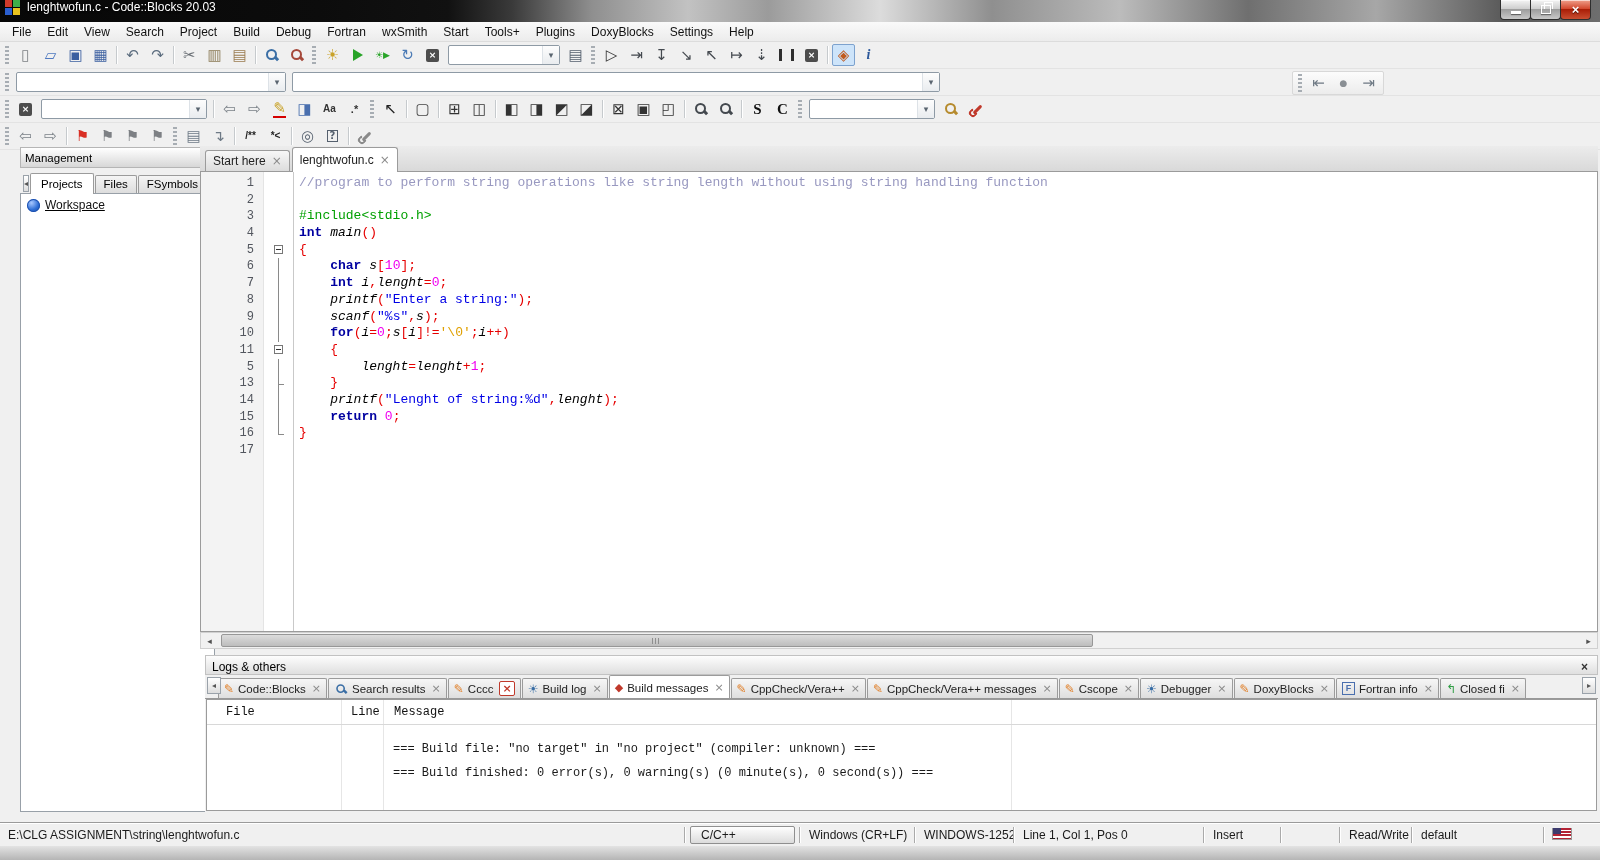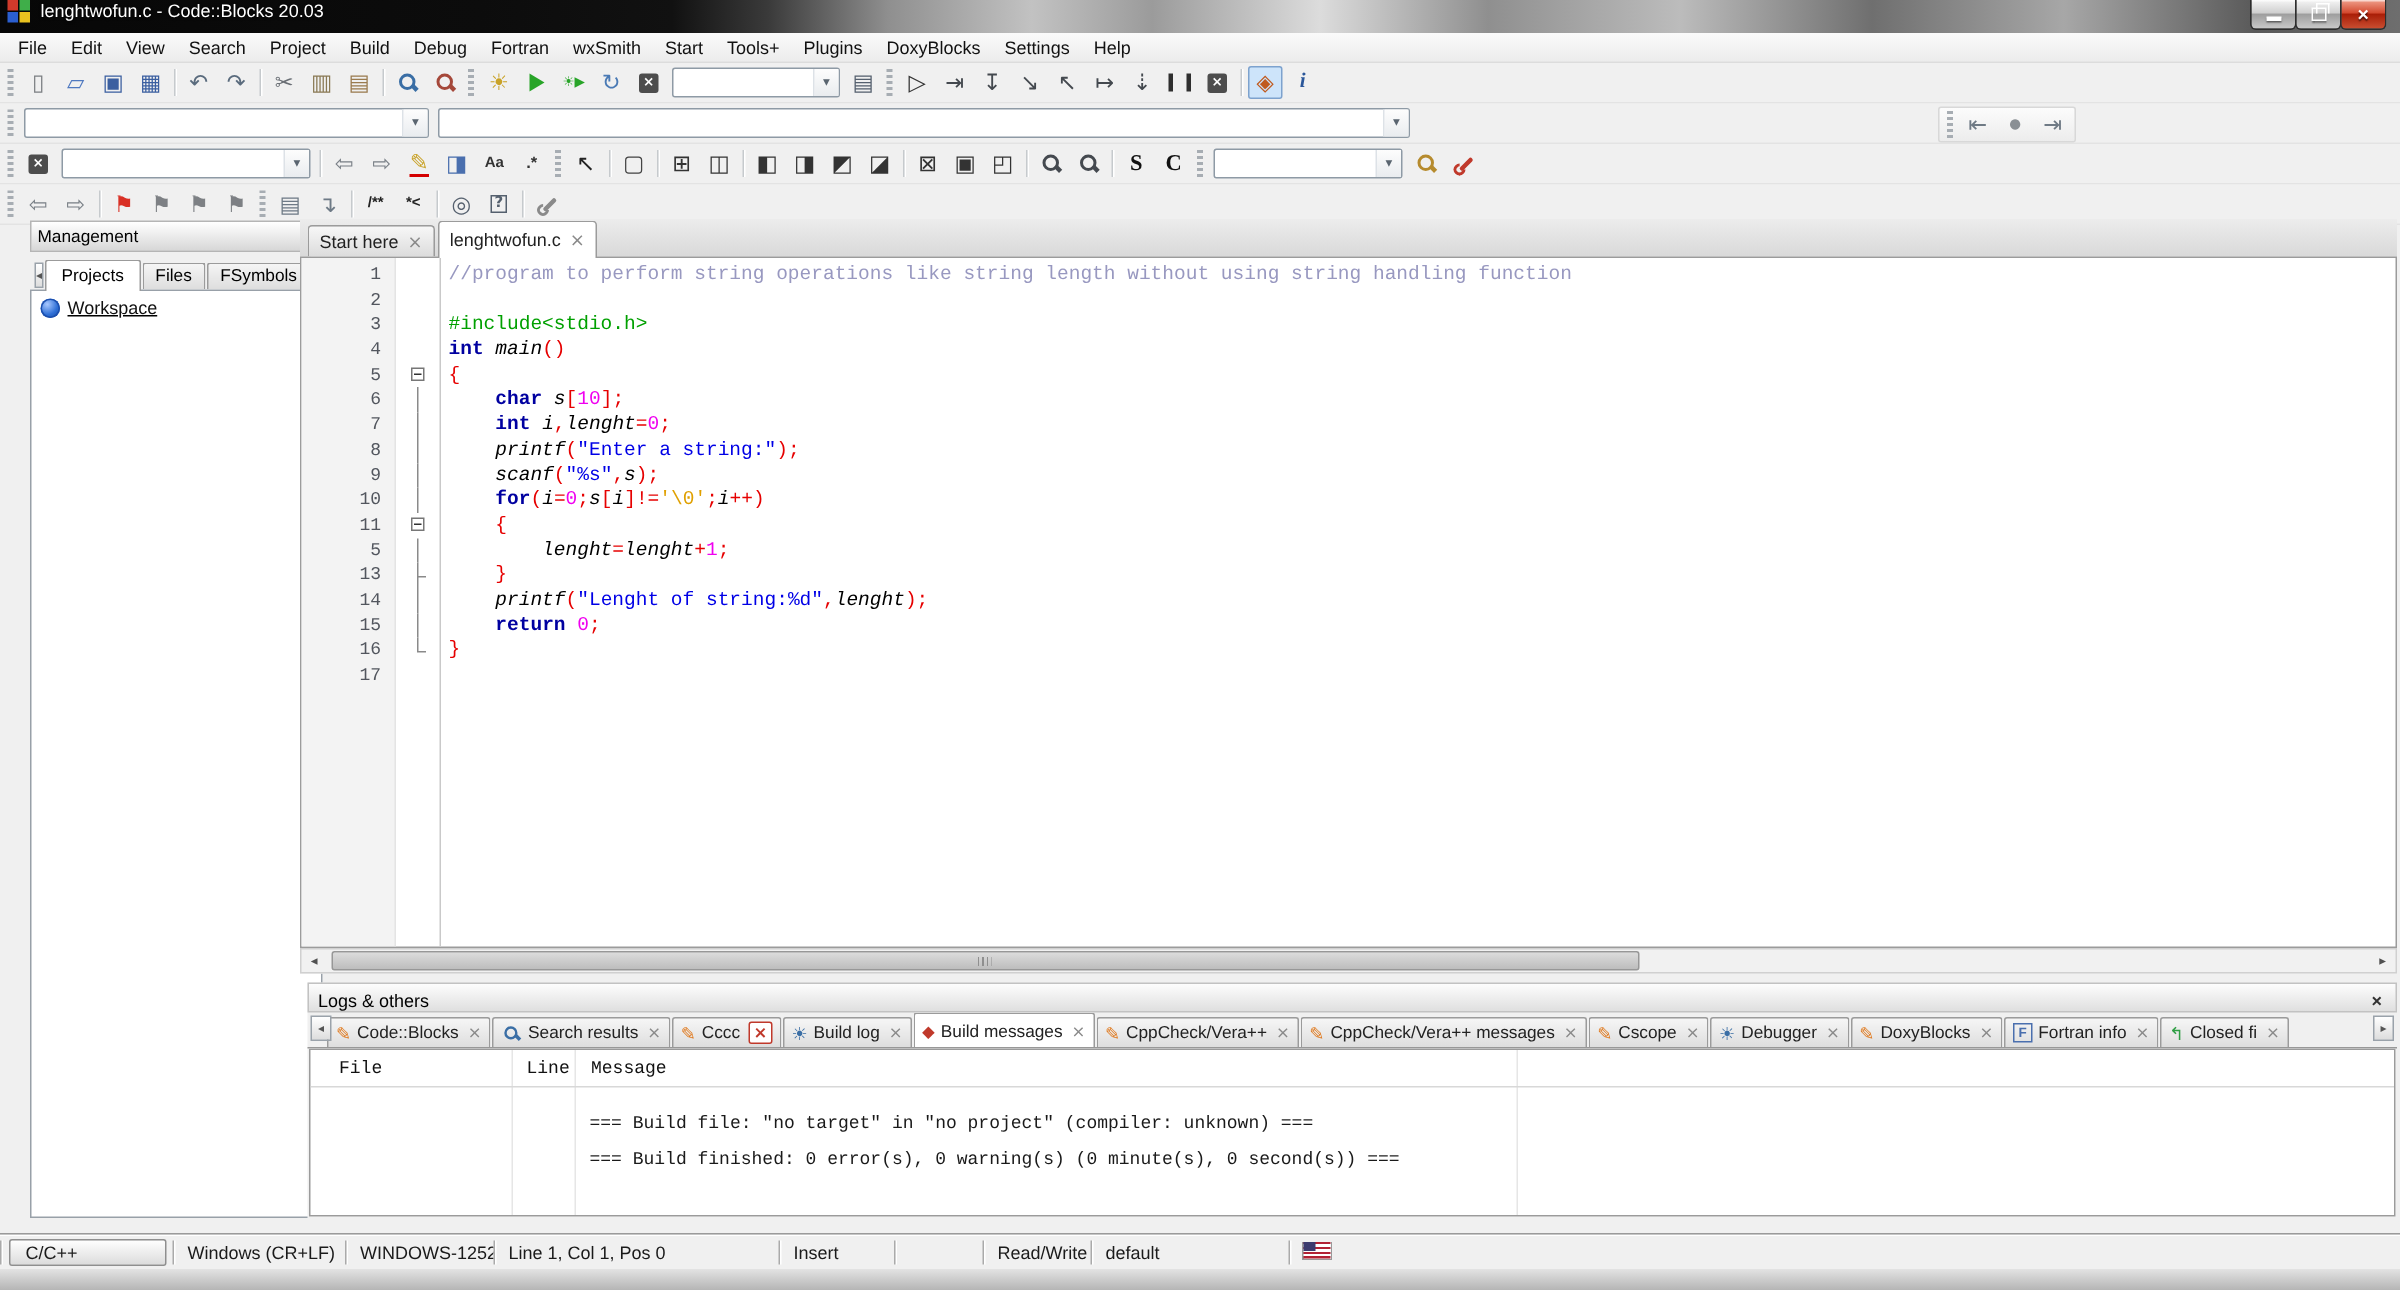--- a/index.html
+++ b/index.html
@@ -664,20 +664,21 @@
           <div class="lrow">
             <span class="c-file"></span>
             <span class="c-line"></span>
             <span class="c-msg">=== Build finished: 0 error(s), 0 warning(s) (0 minute(s), 0 second(s)) ===</span>
           </div>
         </div>
     </div>
   </div>
 
   <div class="statusbar" id="statusbar">
+      <div class="sfield flex">E:\CLG ASSIGNMENT\string\lenghtwofun.c</div>
       <span class="ssep"></span>
       <div class="sfield sbox" style="width: 105px;">C/C++</div>
       <span class="ssep"></span>
       <div class="sfield" style="width: 113px;">Windows (CR+LF)</div>
       <span class="ssep"></span>
       <div class="sfield" style="width: 97px;">WINDOWS-1252</div>
       <span class="ssep"></span>
       <div class="sfield" style="width: 188px;">Line 1, Col 1, Pos 0</div>
       <span class="ssep"></span>
       <div class="sfield" style="width: 75px;">Insert</div>

